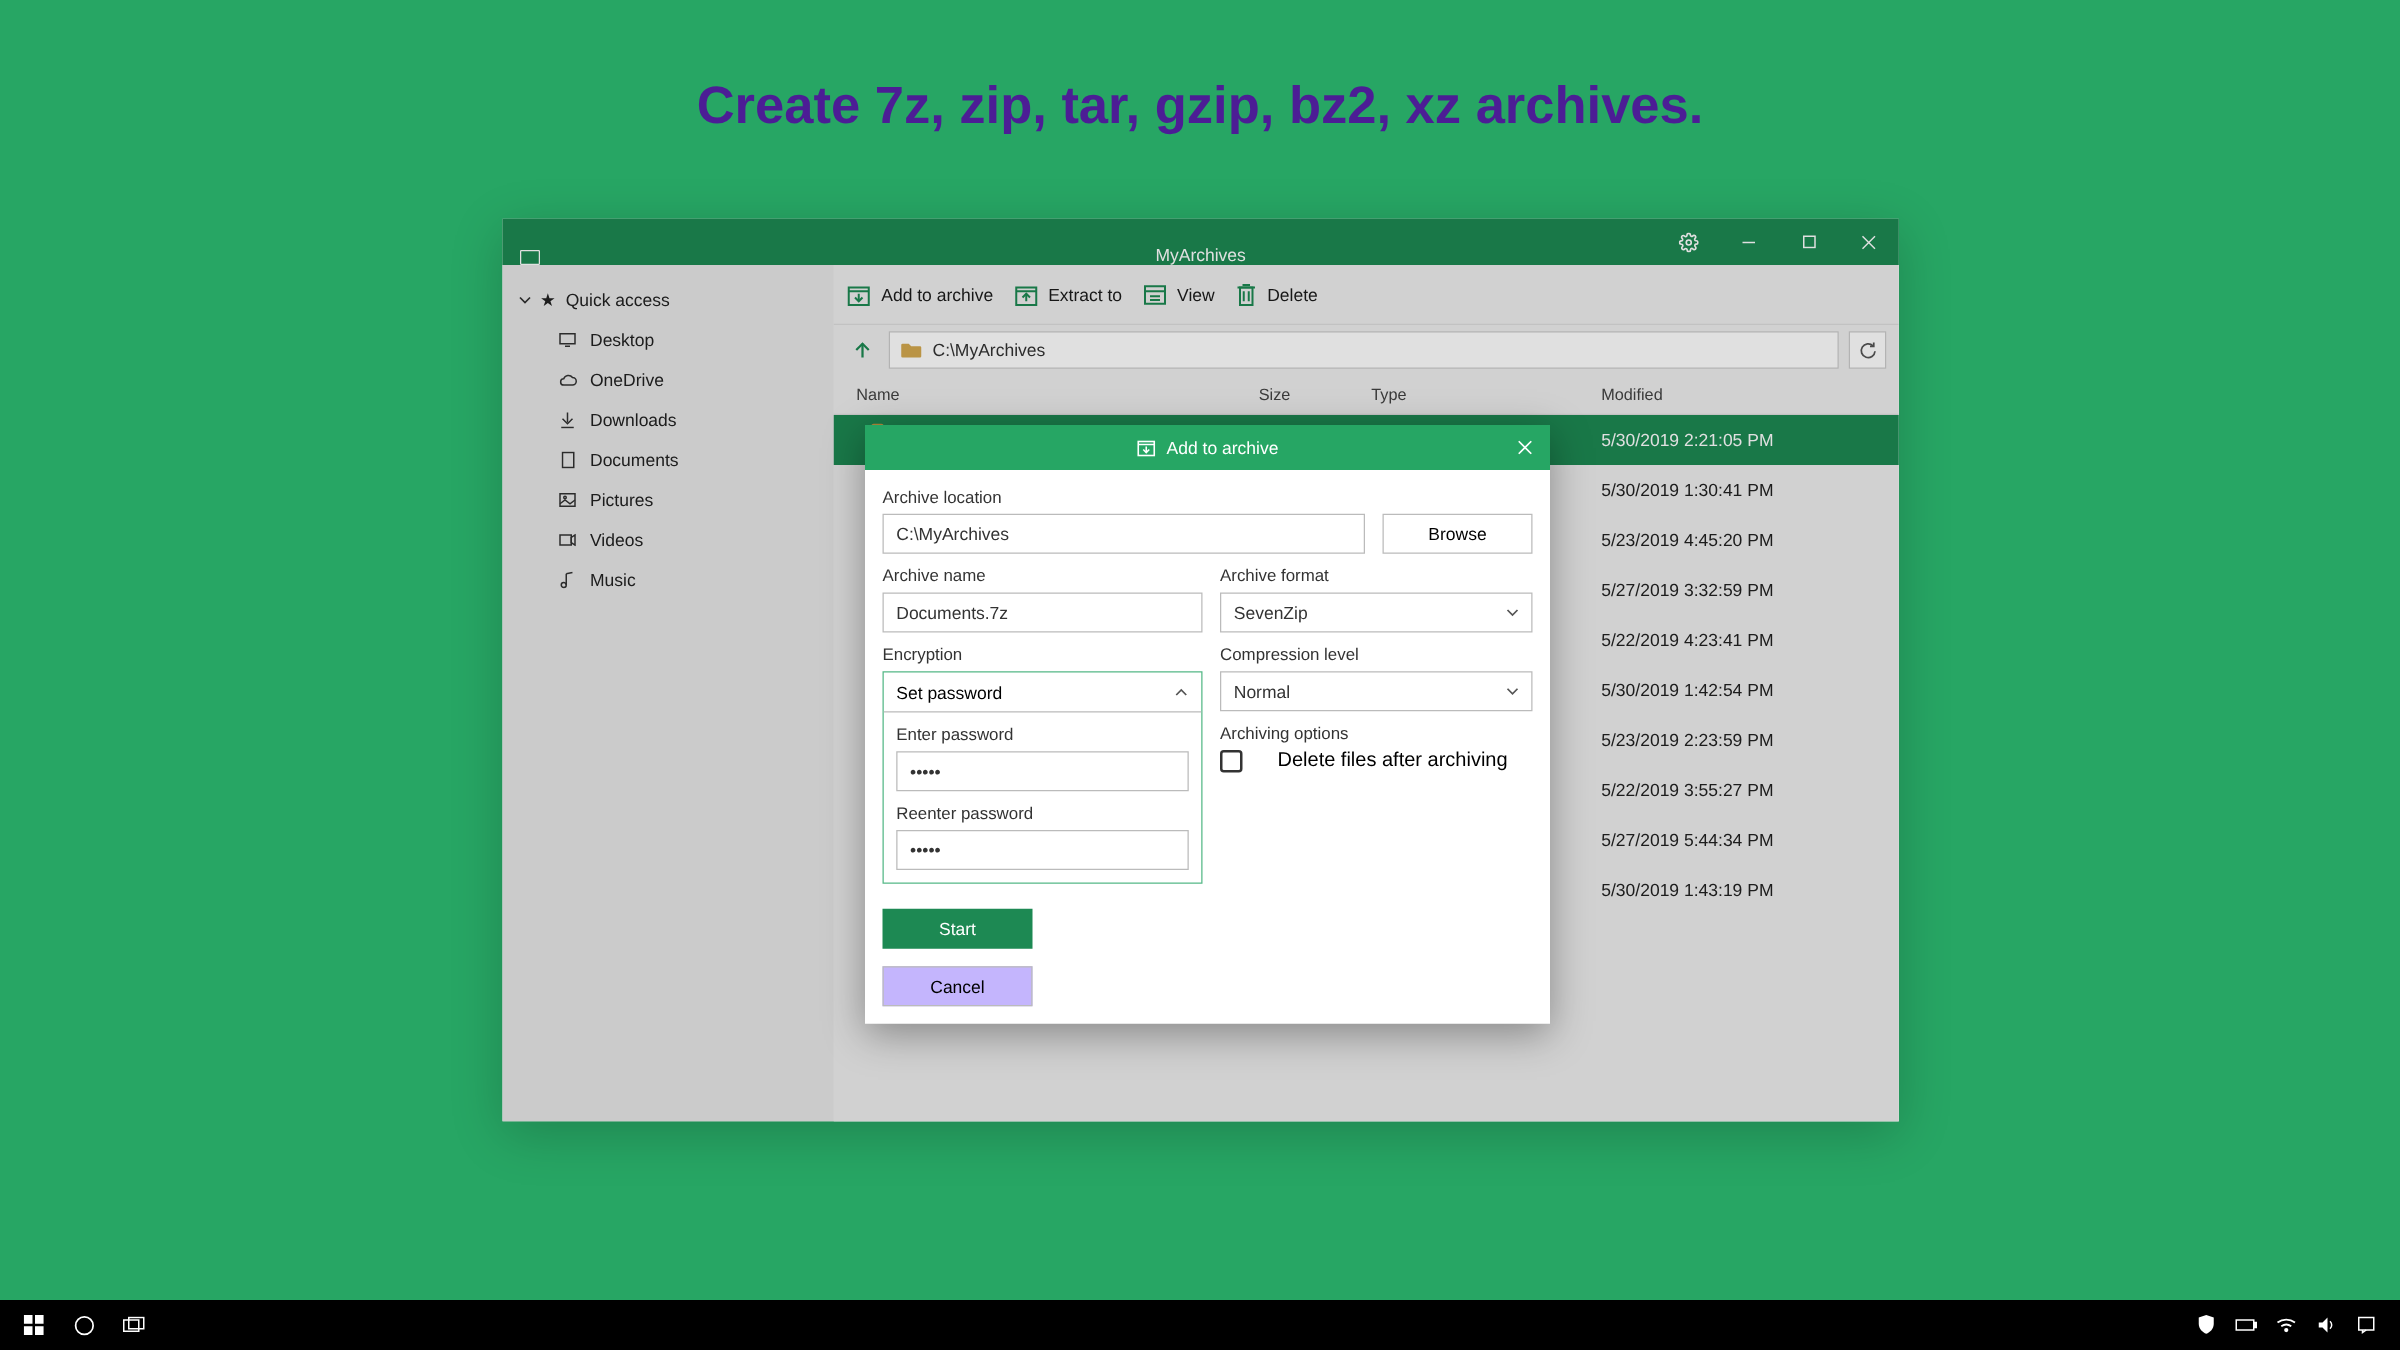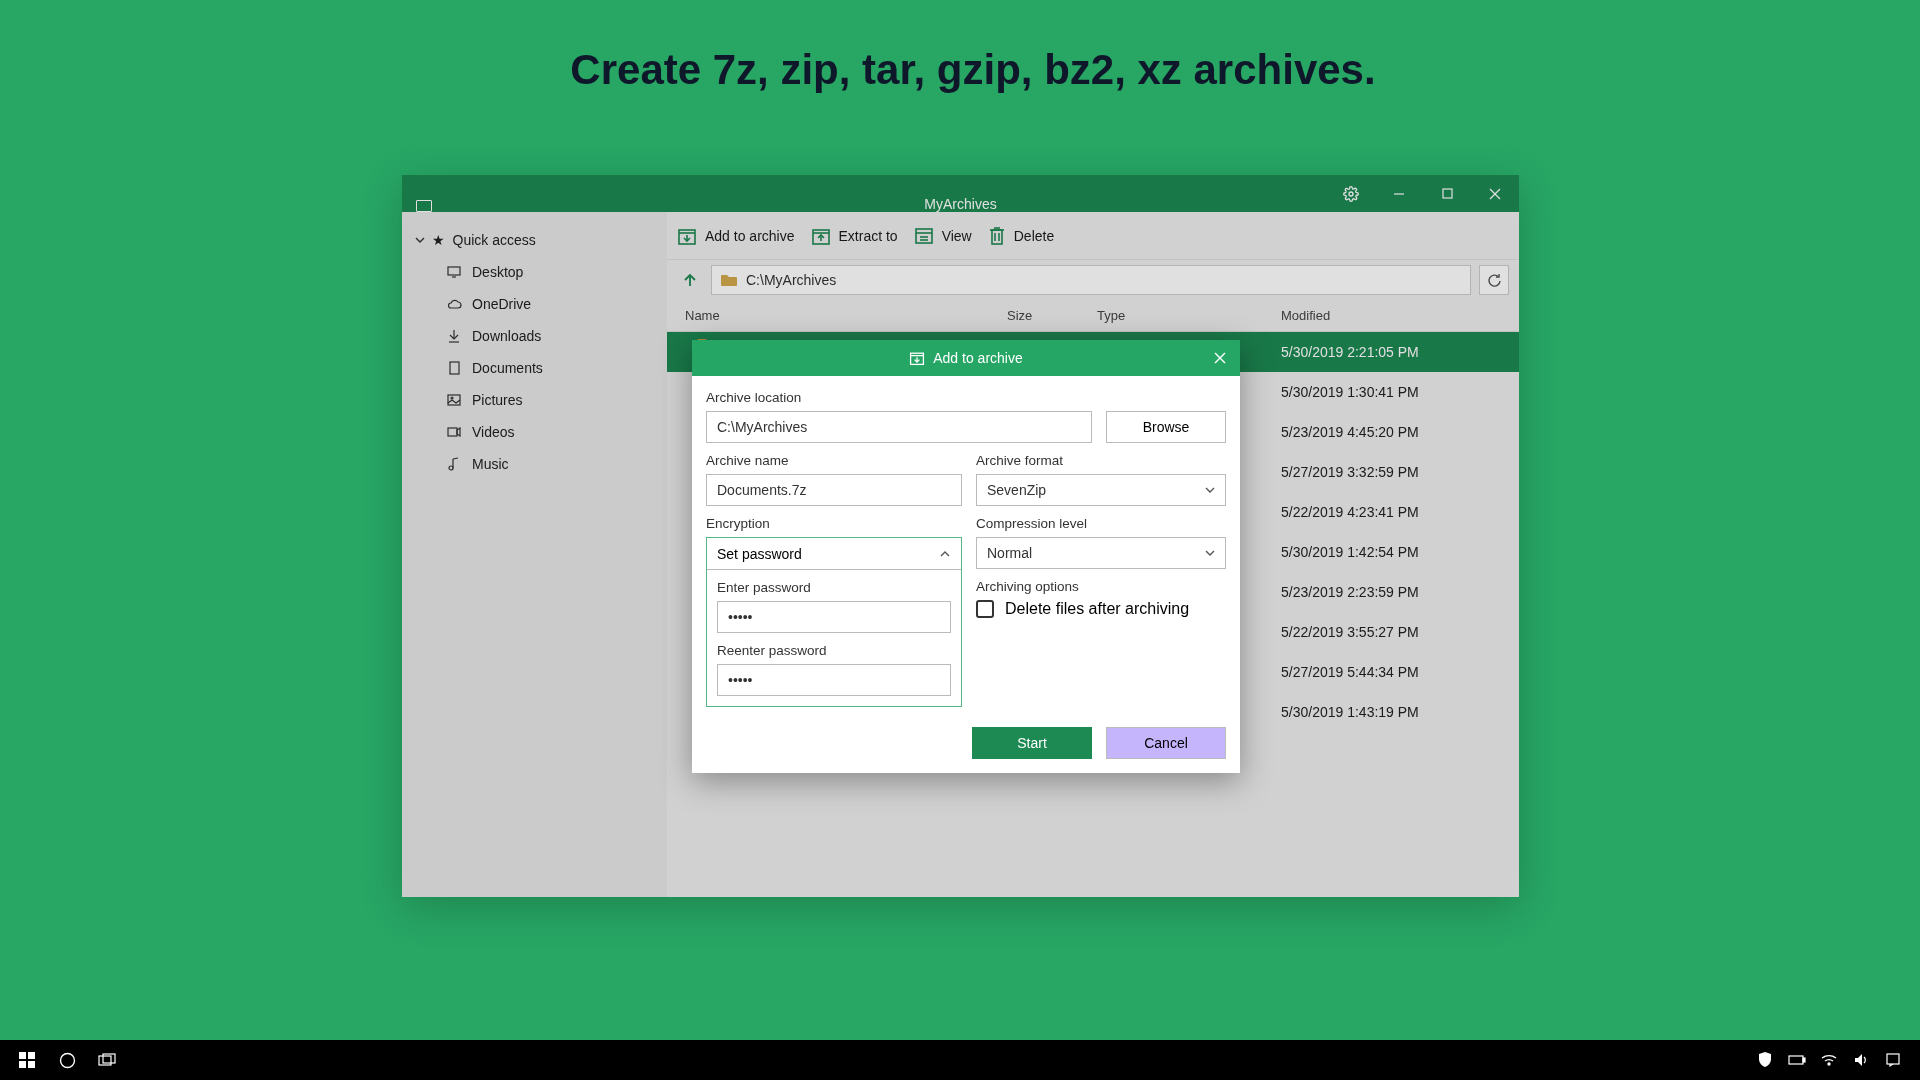--- a/index.html
+++ b/index.html
@@ -1,17 +1,17 @@
 <!DOCTYPE html>
 <html><head>
 <meta charset="utf-8">
 <style>
 * { margin: 0; padding: 0; box-sizing: border-box; font-family: 'Segoe UI', Tahoma, sans-serif; }
 body { width: 1920px; height: 1080px; background: #27a664; position: relative; overflow: hidden; }
-.hero-text { position: absolute; top: 46px; left: 50%; transform: translateX(-50%); color: #0f172a; font-size: 42px; font-weight: 600; margin-left: 13px; }
+.hero-text { position: absolute; top: 60px; left: 50%; transform: translateX(-50%); color: #4c1d95; font-size: 42px; font-weight: 600; }
 .app-window { position: absolute; top: 175px; left: 402px; width: 1117px; height: 722px; background: #e8e8e8; box-shadow: 0 10px 40px rgba(0,0,0,0.2); display: flex; flex-direction: column; }
 .title-bar { height: 37px; background: #1d8953; display: flex; align-items: flex-end; color: white; position: relative; }
 .title-bar-left { padding-left: 14px; display: flex; align-items: center; }
 .tb-icon { width: 16px; height: 12px; border: 1.5px solid white; border-radius: 1px; display: inline-block; position: relative; }
 .app-title { position: absolute; left: 50%; transform: translateX(-50%); font-size: 14px; }
 .title-bar-right { position: absolute; right: 0; display: flex; align-items: center; height: 100%; }
 .tb-btn { width: 48px; height: 100%; display:flex; align-items:center; justify-content:center; color:white; cursor:pointer; }
 .gear-wrap { width: 48px; }
 .app-body { flex:1; display:flex; }
 .sidebar { width: 265px; background: #e8e8e8; padding-top: 12px; }
@@ -51,23 +51,23 @@
 .field-label { font-size:13.5px; color:#333; margin-bottom:6px; display:block; }
 .text-input { width:100%; height:32px; border:1px solid #bbb; padding:0 10px; font-size:14px; color:#333; background:white; }
 .row { display:flex; gap:14px; }
 .col-l { width: 256px; }
 .col-r { flex:1; }
 .browse-btn { width:120px; height:32px; border:1px solid #bbb; background:white; font-size:14px; cursor:pointer; }
 .select-box { position:relative; }
 .select-box .arrow { position:absolute; right:10px; top:50%; transform:translateY(-50%); pointer-events:none; color:#555; }
 .enc-box { border:1px solid #54b886; padding:10px; margin-top:6px; }
 .enc-head { height:32px; border:1px solid #bbb; display:flex; align-items:center; justify-content:space-between; padding:0 10px; font-size:14px; cursor:pointer; position:relative; }
-.check-row { display:flex; align-items:center; gap:11px; margin-top:6px; }
+.check-row { display:flex; align-items:center; gap:28px; margin-top:6px; }
 .check-box { width:18px; height:18px; border:2px solid #333; border-radius:3px; cursor:pointer; }
-.modal-actions { display:flex; justify-content:flex-end; gap:14px; margin-top:20px; }
+.modal-actions { display:flex; justify-content:flex-end; gap:14px; margin-top:20px;flex-direction:column; }
 .btn-primary { width:120px; height:32px; background:#1d8953; color:white; border:none; font-size:14px; cursor:pointer; }
 .btn-secondary { width:120px; height:32px; background:#c4b5fd; border:1px solid #bbb; font-size:14px; cursor:pointer; }
 .mt10 { margin-top:10px; }
 
 .taskbar { position:absolute; bottom:0; left:0; right:0; height:40px; background:#000; display:flex; align-items:center; justify-content:space-between; color:#fff; }
 .taskbar-left { display:flex; align-items:center; gap:22px; padding-left:18px; }
 .taskbar-right { display:flex; align-items:center; gap:14px; padding-right:18px; }
 .taskbar-ic { width:18px; height:18px; display:flex; align-items:center; justify-content:center; }
 svg { display:block; }
 </style>

